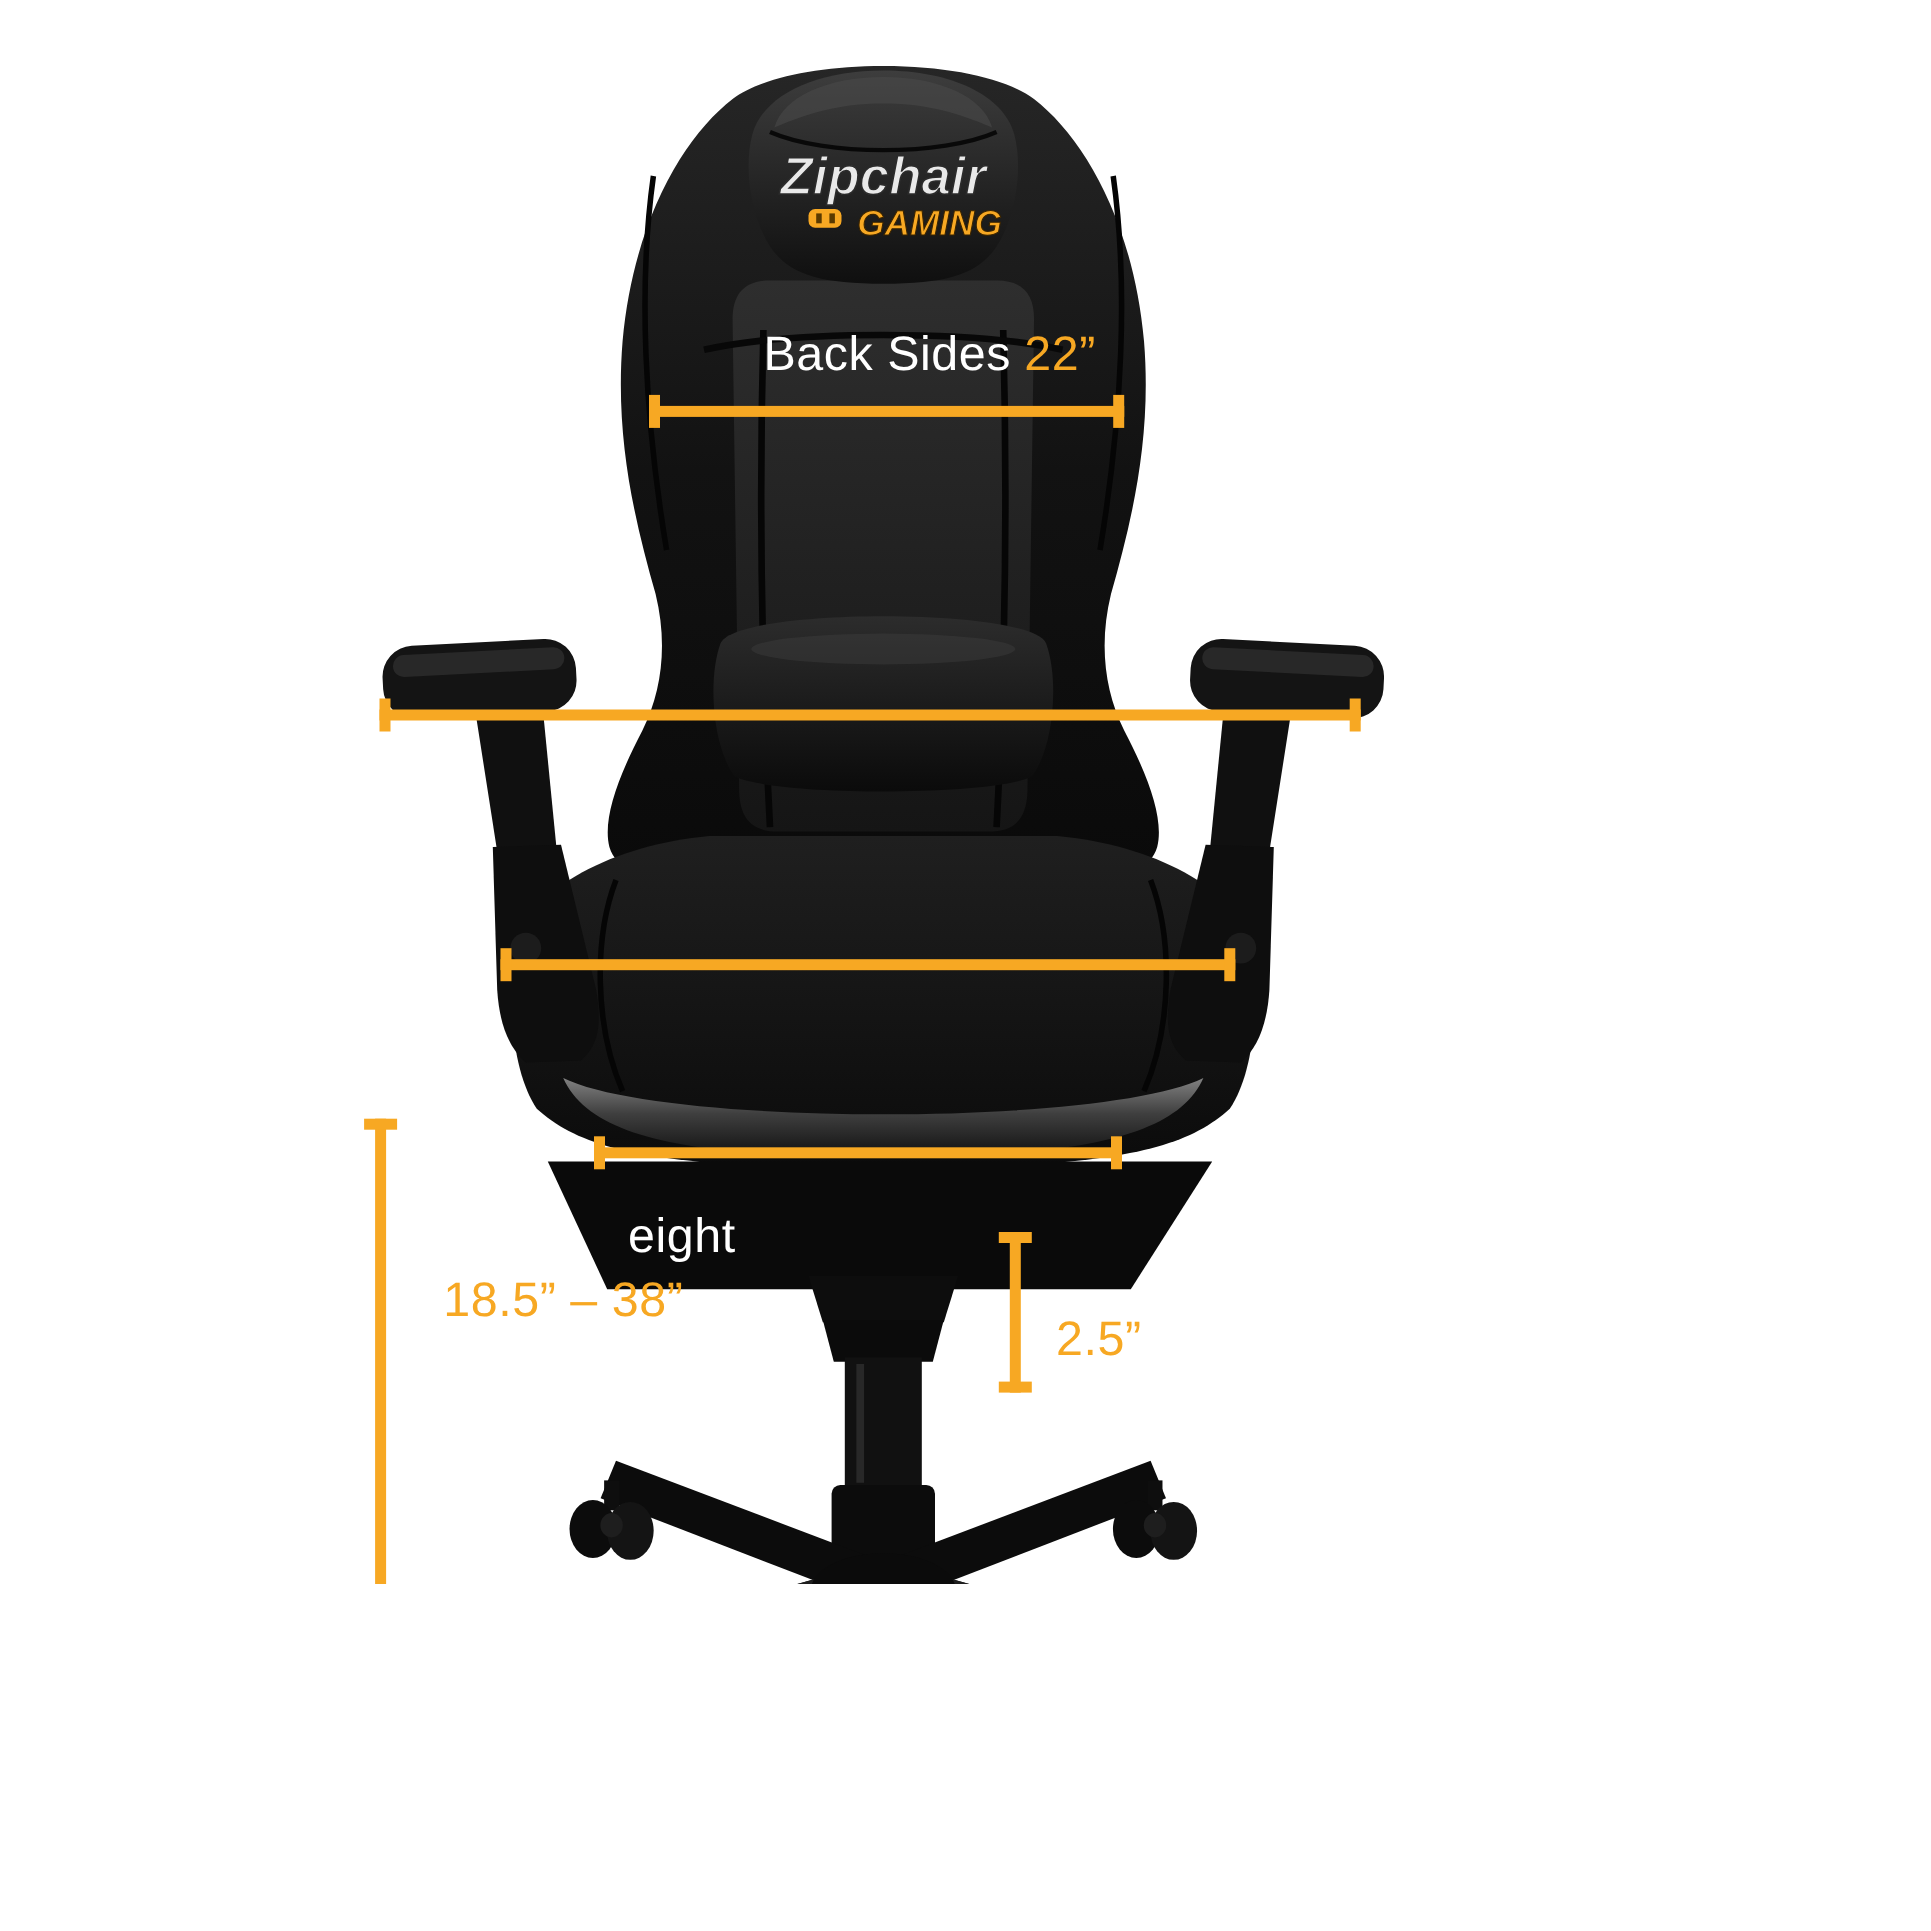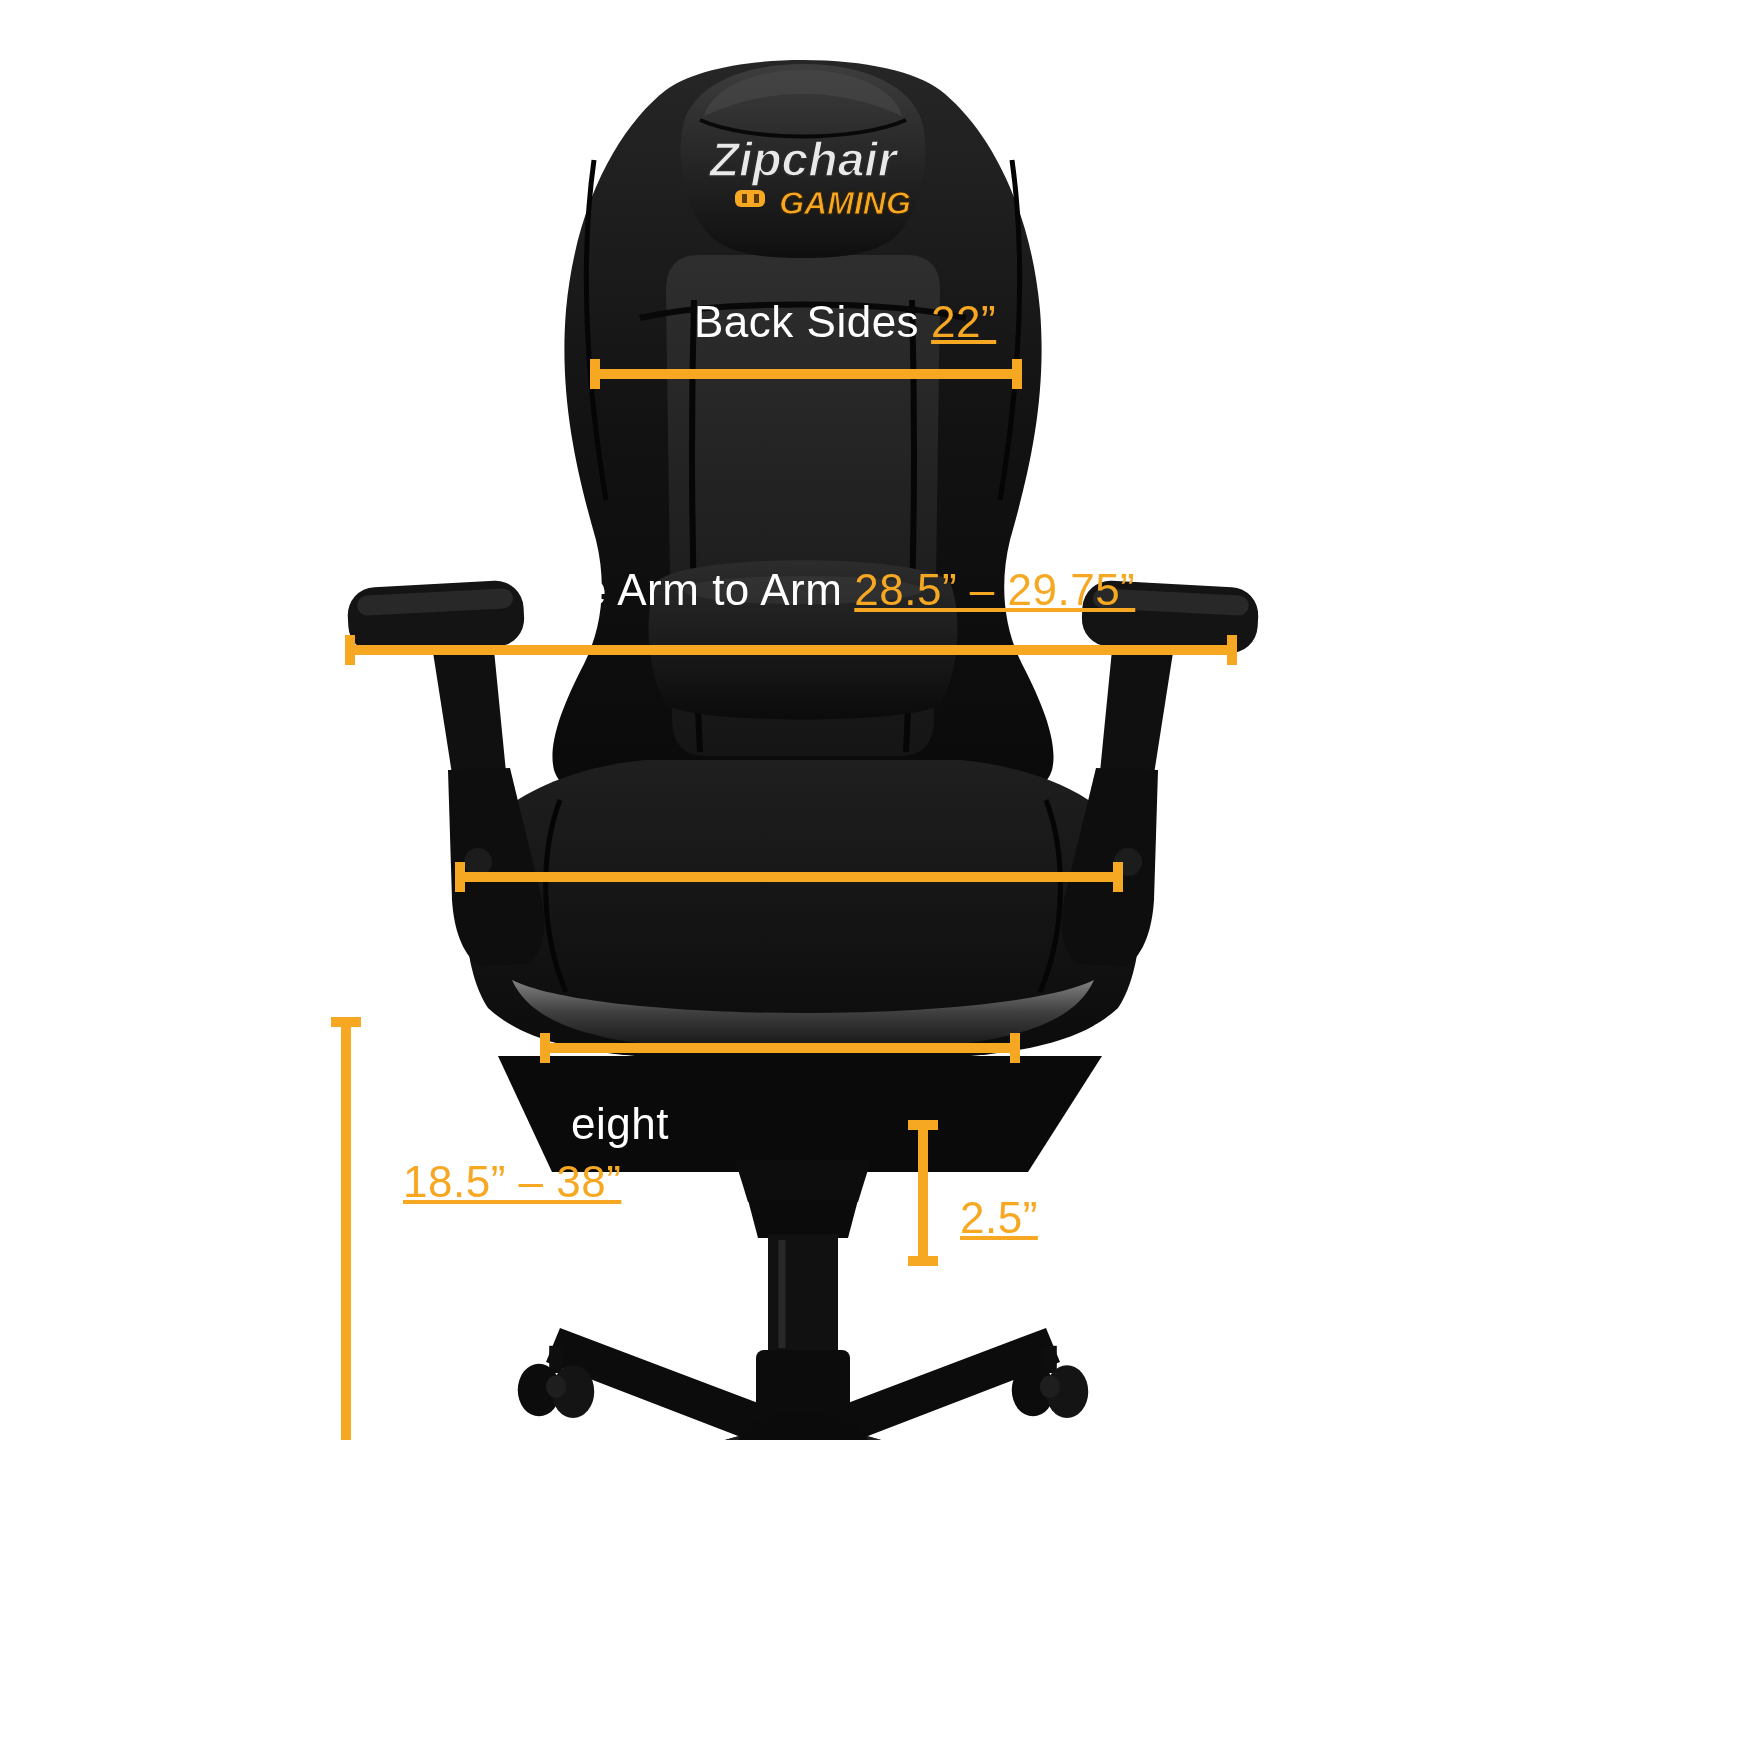--- a/index.html
+++ b/index.html
@@ -16,21 +16,21 @@
     position:absolute;
     font-size:44px;
     line-height:1.1;
     color:#ffffff;
     white-space:nowrap;
     z-index:3;
     font-weight:400;
     letter-spacing:.5px;
   }
   .dim-label .lbl{margin-right:12px;}
-  .dim-label .val{color:#F7A823;text-decoration:underline;}
+  .dim-label .val{color:#F7A823;}
   .dim-label.orange{color:#F7A823;}
   .hline,.vline{position:absolute;background:#F7A823;z-index:2;}
   .hline{height:10px;}
   .vline{width:10px;}
   .cap{position:absolute;background:#F7A823;display:block;}
   .hline .cap{width:10px;height:30px;top:-10px;}
   .hline .capl{left:0;}
   .hline .capr{right:0;}
   .vline .cap{width:30px;height:10px;left:-10px;}
   .vline .capt{top:0;}
@@ -161,23 +161,20 @@
   </svg>
 
   <div class="dim-label" style="left:694px;top:298px">
     <span class="lbl">Back Sides</span><span class="val">22”</span>
   </div>
   <div class="hline" style="left:590px;top:369px;width:432px">
     <i class="cap capl"></i>
       <i class="cap capr"></i>
   </div>
 
-  <div class="dim-label" style="left:582px;top:566px">
-    <span class="lbl">e Arm to Arm</span><span class="val">28.5” – 29.75”</span>
-  </div>
   <div class="hline" style="left:345px;top:645px;width:892px">
     <i class="cap capl"></i>
       <i class="cap capr"></i>
   </div>
 
   <div class="hline" style="left:455px;top:872px;width:668px">
     <i class="cap capl"></i>
       <i class="cap capr"></i>
   </div>
 

